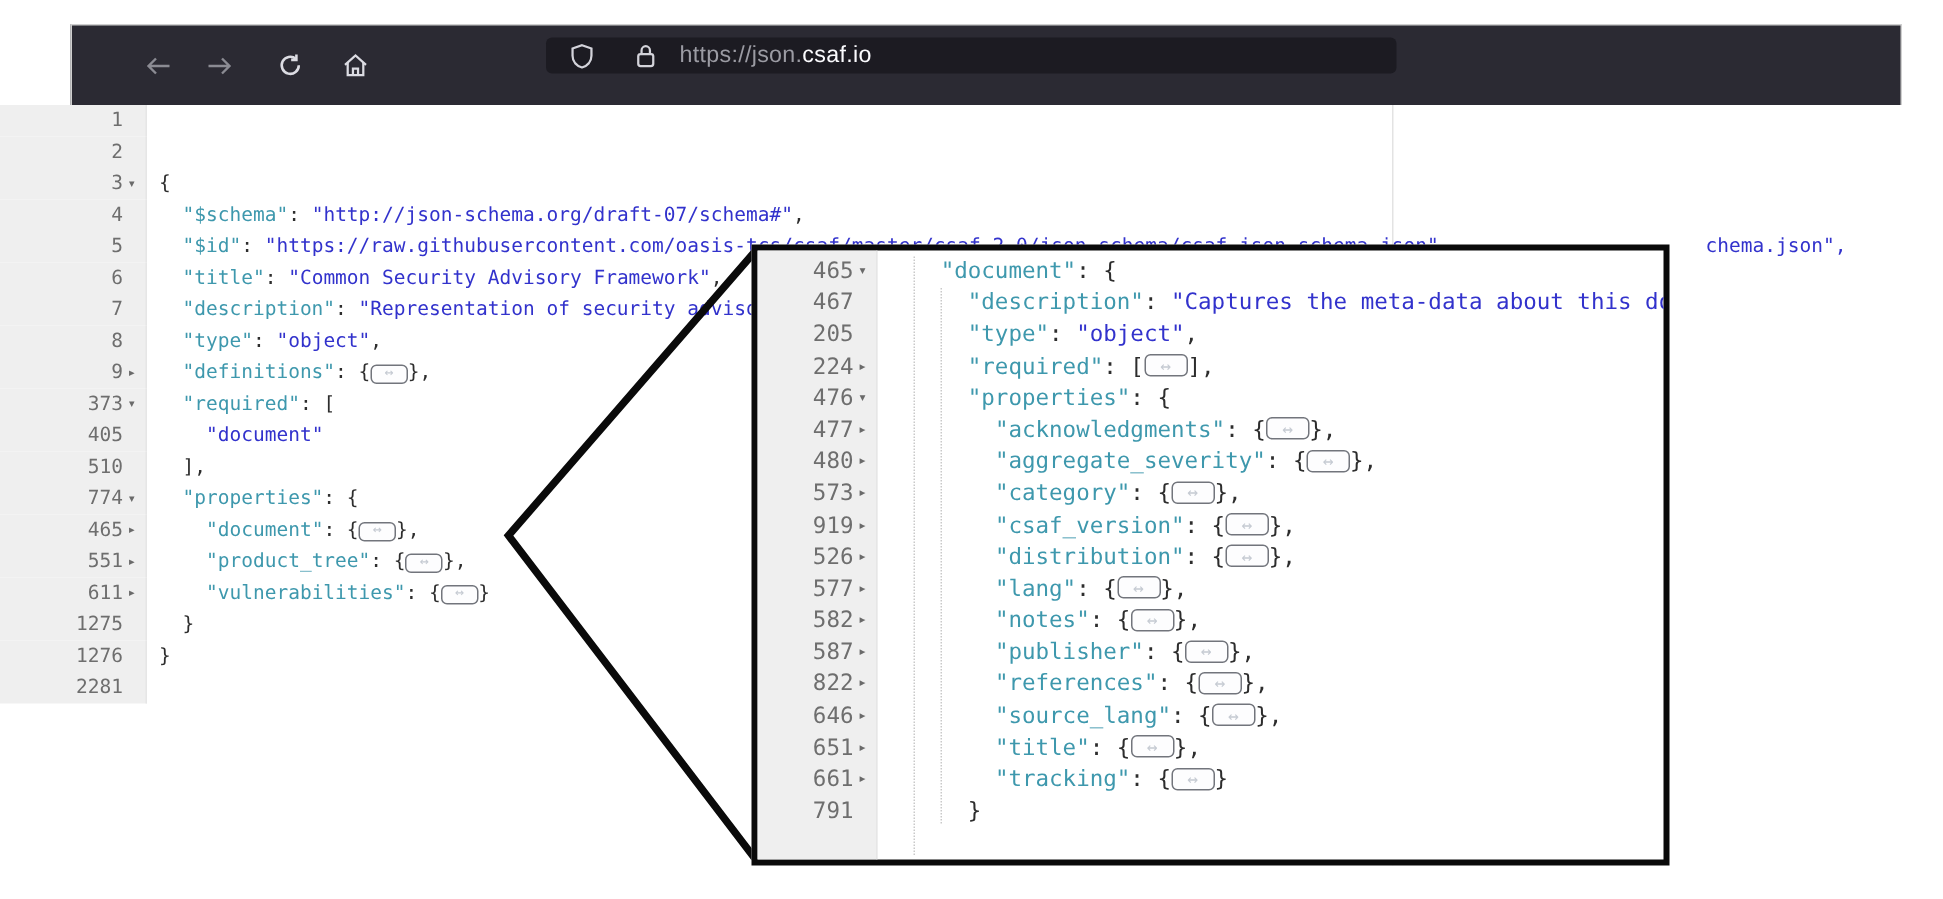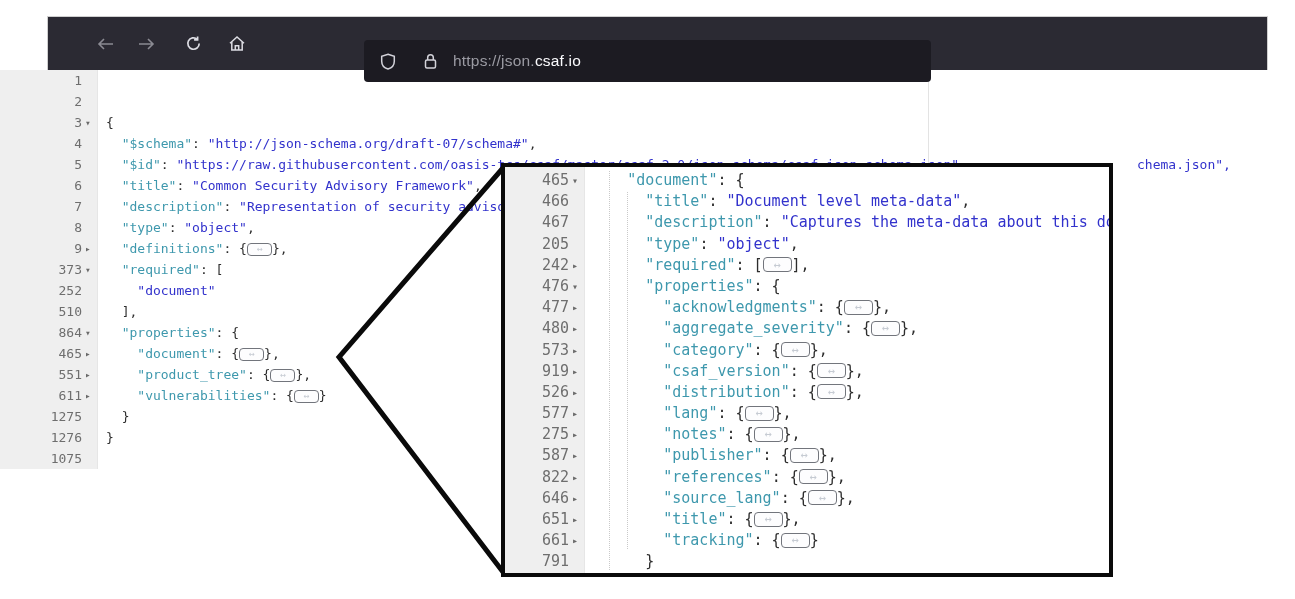--- a/index.html
+++ b/index.html
@@ -14,21 +14,21 @@
     box-sizing:border-box;z-index:3;
   }
   .nav-ico{
     position:absolute;top:50%;transform:translateY(-50%);
     width:20px;height:20px;display:flex;align-items:center;justify-content:center;
   }
   .nav-ico svg{display:block;}
   .dim{color:#8b8b93;}
   .bright{color:#dcdce3;}
   .urlbar{
-    position:absolute;left:316px;top:23px;width:567px;height:42px;
+    position:absolute;left:316px;top:8px;width:567px;height:24px;
     background:#1c1b22;border-radius:4px;display:flex;align-items:center;
   }
   .urlbar .ubico{width:18px;height:18px;display:flex;align-items:center;justify-content:center;color:#d3d3da;}
   .ub-shield{margin-left:15px;}
   .ub-lock{margin-left:24px;}
   .url-text{margin-left:14px;font-size:15.5px;letter-spacing:.2px;white-space:nowrap;}
   .url-dim{color:#9b9ba3;}
   .url-host{color:#fbfbfe;}
   
   .divider-v{
@@ -127,55 +127,54 @@
     <div class="m-row"><div class="m-gutter"><span class="m-num">1</span><span class="m-marker"></span></div><div class="m-code"></div></div>
     <div class="m-row"><div class="m-gutter"><span class="m-num">2</span><span class="m-marker"></span></div><div class="m-code"></div></div>
     <div class="m-row"><div class="m-gutter"><span class="m-num">3</span><span class="m-marker">▾</span></div><div class="m-code"><span class="t-pun">{</span></div></div>
     <div class="m-row"><div class="m-gutter"><span class="m-num">4</span><span class="m-marker"></span></div><div class="m-code"><span class="t-pun">  </span><span class="t-key">"$schema"</span><span class="t-pun">: </span><span class="t-str">"http://json-schema.org/draft-07/schema#"</span><span class="t-pun">,</span></div></div>
     <div class="m-row"><div class="m-gutter"><span class="m-num">5</span><span class="m-marker"></span></div><div class="m-code"><span class="t-pun">  </span><span class="t-key">"$id"</span><span class="t-pun">: </span><span class="t-str">"https://raw.githubusercontent.com/oasis-tcs/csaf/master/csaf_2.0/json_schema/csaf_json_schema.json"</span><span class="t-pun">,</span></div></div>
     <div class="m-row"><div class="m-gutter"><span class="m-num">6</span><span class="m-marker"></span></div><div class="m-code"><span class="t-pun">  </span><span class="t-key">"title"</span><span class="t-pun">: </span><span class="t-str">"Common Security Advisory Framework"</span><span class="t-pun">,</span></div></div>
     <div class="m-row"><div class="m-gutter"><span class="m-num">7</span><span class="m-marker"></span></div><div class="m-code"><span class="t-pun">  </span><span class="t-key">"description"</span><span class="t-pun">: </span><span class="t-str">"Representation of security advisory information as a JSON document."</span><span class="t-pun">,</span></div></div>
     <div class="m-row"><div class="m-gutter"><span class="m-num">8</span><span class="m-marker"></span></div><div class="m-code"><span class="t-pun">  </span><span class="t-key">"type"</span><span class="t-pun">: </span><span class="t-str">"object"</span><span class="t-pun">,</span></div></div>
     <div class="m-row"><div class="m-gutter"><span class="m-num">9</span><span class="m-marker">▸</span></div><div class="m-code"><span class="t-pun">  </span><span class="t-key">"definitions"</span><span class="t-pun">: {</span><span class="pill pill-m">↔</span><span class="t-pun">},</span></div></div>
     <div class="m-row"><div class="m-gutter"><span class="m-num">373</span><span class="m-marker">▾</span></div><div class="m-code"><span class="t-pun">  </span><span class="t-key">"required"</span><span class="t-pun">: [</span></div></div>
-    <div class="m-row"><div class="m-gutter"><span class="m-num">252</span><span class="m-marker"></span></div><div class="m-code"><span class="t-pun">    </span><span class="t-str">"document"</span></div></div>
+    <div class="m-row"><div class="m-gutter"><span class="m-num">405</span><span class="m-marker"></span></div><div class="m-code"><span class="t-pun">    </span><span class="t-str">"document"</span></div></div>
     <div class="m-row"><div class="m-gutter"><span class="m-num">510</span><span class="m-marker"></span></div><div class="m-code"><span class="t-pun">  ],</span></div></div>
-    <div class="m-row"><div class="m-gutter"><span class="m-num">864</span><span class="m-marker">▾</span></div><div class="m-code"><span class="t-pun">  </span><span class="t-key">"properties"</span><span class="t-pun">: {</span></div></div>
+    <div class="m-row"><div class="m-gutter"><span class="m-num">774</span><span class="m-marker">▾</span></div><div class="m-code"><span class="t-pun">  </span><span class="t-key">"properties"</span><span class="t-pun">: {</span></div></div>
     <div class="m-row"><div class="m-gutter"><span class="m-num">465</span><span class="m-marker">▸</span></div><div class="m-code"><span class="t-pun">    </span><span class="t-key">"document"</span><span class="t-pun">: {</span><span class="pill pill-m">↔</span><span class="t-pun">},</span></div></div>
     <div class="m-row"><div class="m-gutter"><span class="m-num">551</span><span class="m-marker">▸</span></div><div class="m-code"><span class="t-pun">    </span><span class="t-key">"product_tree"</span><span class="t-pun">: {</span><span class="pill pill-m">↔</span><span class="t-pun">},</span></div></div>
     <div class="m-row"><div class="m-gutter"><span class="m-num">611</span><span class="m-marker">▸</span></div><div class="m-code"><span class="t-pun">    </span><span class="t-key">"vulnerabilities"</span><span class="t-pun">: {</span><span class="pill pill-m">↔</span><span class="t-pun">}</span></div></div>
     <div class="m-row"><div class="m-gutter"><span class="m-num">1275</span><span class="m-marker"></span></div><div class="m-code"><span class="t-pun">  }</span></div></div>
     <div class="m-row"><div class="m-gutter"><span class="m-num">1276</span><span class="m-marker"></span></div><div class="m-code"><span class="t-pun">}</span></div></div>
-    <div class="m-row"><div class="m-gutter"><span class="m-num">1075</span><span class="m-marker"></span></div><div class="m-code"></div></div>
+    <div class="m-row"><div class="m-gutter"><span class="m-num">2281</span><span class="m-marker"></span></div><div class="m-code"></div></div>
   </div>
 
 <span class="line5-tail">chema.json",</span>
 
 <svg id="callout-svg">
   <polyline points="503,168 339,357 503,572" fill="none" stroke="#0a0a0a" stroke-width="5"></polyline>
 </svg>
 
 <div id="inset">
   <div class="inset-gutter-bg"></div>
   <div class="indent-guide" id="guide-1"></div>
   <div class="indent-guide" id="guide-2"></div>
   <div id="inset-lines">
       <div class="i-row"><div class="i-gutter"><span class="i-num">465</span><span class="i-marker">▾</span></div><div class="i-code"><span class="t-pun">    </span><span class="t-key">"document"</span><span class="t-pun">: {</span></div></div>
-      <div class="i-row"><div class="i-gutter"><span class="i-num">466</span><span class="i-marker"></span></div><div class="i-code"><span class="t-pun">      </span><span class="t-key">"title"</span><span class="t-pun">: </span><span class="t-str">"Document level meta-data"</span><span class="t-pun">,</span></div></div>
       <div class="i-row"><div class="i-gutter"><span class="i-num">467</span><span class="i-marker"></span></div><div class="i-code"><span class="t-pun">      </span><span class="t-key">"description"</span><span class="t-pun">: </span><span class="t-str">"Captures the meta-data about this document describing the CSAF document."</span></div></div>
       <div class="i-row"><div class="i-gutter"><span class="i-num">205</span><span class="i-marker"></span></div><div class="i-code"><span class="t-pun">      </span><span class="t-key">"type"</span><span class="t-pun">: </span><span class="t-str">"object"</span><span class="t-pun">,</span></div></div>
-      <div class="i-row"><div class="i-gutter"><span class="i-num">242</span><span class="i-marker">▸</span></div><div class="i-code"><span class="t-pun">      </span><span class="t-key">"required"</span><span class="t-pun">: [</span><span class="pill pill-i">↔</span><span class="t-pun">],</span></div></div>
+      <div class="i-row"><div class="i-gutter"><span class="i-num">224</span><span class="i-marker">▸</span></div><div class="i-code"><span class="t-pun">      </span><span class="t-key">"required"</span><span class="t-pun">: [</span><span class="pill pill-i">↔</span><span class="t-pun">],</span></div></div>
       <div class="i-row"><div class="i-gutter"><span class="i-num">476</span><span class="i-marker">▾</span></div><div class="i-code"><span class="t-pun">      </span><span class="t-key">"properties"</span><span class="t-pun">: {</span></div></div>
       <div class="i-row"><div class="i-gutter"><span class="i-num">477</span><span class="i-marker">▸</span></div><div class="i-code"><span class="t-pun">        </span><span class="t-key">"acknowledgments"</span><span class="t-pun">: {</span><span class="pill pill-i">↔</span><span class="t-pun">},</span></div></div>
       <div class="i-row"><div class="i-gutter"><span class="i-num">480</span><span class="i-marker">▸</span></div><div class="i-code"><span class="t-pun">        </span><span class="t-key">"aggregate_severity"</span><span class="t-pun">: {</span><span class="pill pill-i">↔</span><span class="t-pun">},</span></div></div>
       <div class="i-row"><div class="i-gutter"><span class="i-num">573</span><span class="i-marker">▸</span></div><div class="i-code"><span class="t-pun">        </span><span class="t-key">"category"</span><span class="t-pun">: {</span><span class="pill pill-i">↔</span><span class="t-pun">},</span></div></div>
       <div class="i-row"><div class="i-gutter"><span class="i-num">919</span><span class="i-marker">▸</span></div><div class="i-code"><span class="t-pun">        </span><span class="t-key">"csaf_version"</span><span class="t-pun">: {</span><span class="pill pill-i">↔</span><span class="t-pun">},</span></div></div>
       <div class="i-row"><div class="i-gutter"><span class="i-num">526</span><span class="i-marker">▸</span></div><div class="i-code"><span class="t-pun">        </span><span class="t-key">"distribution"</span><span class="t-pun">: {</span><span class="pill pill-i">↔</span><span class="t-pun">},</span></div></div>
       <div class="i-row"><div class="i-gutter"><span class="i-num">577</span><span class="i-marker">▸</span></div><div class="i-code"><span class="t-pun">        </span><span class="t-key">"lang"</span><span class="t-pun">: {</span><span class="pill pill-i">↔</span><span class="t-pun">},</span></div></div>
-      <div class="i-row"><div class="i-gutter"><span class="i-num">275</span><span class="i-marker">▸</span></div><div class="i-code"><span class="t-pun">        </span><span class="t-key">"notes"</span><span class="t-pun">: {</span><span class="pill pill-i">↔</span><span class="t-pun">},</span></div></div>
+      <div class="i-row"><div class="i-gutter"><span class="i-num">582</span><span class="i-marker">▸</span></div><div class="i-code"><span class="t-pun">        </span><span class="t-key">"notes"</span><span class="t-pun">: {</span><span class="pill pill-i">↔</span><span class="t-pun">},</span></div></div>
       <div class="i-row"><div class="i-gutter"><span class="i-num">587</span><span class="i-marker">▸</span></div><div class="i-code"><span class="t-pun">        </span><span class="t-key">"publisher"</span><span class="t-pun">: {</span><span class="pill pill-i">↔</span><span class="t-pun">},</span></div></div>
       <div class="i-row"><div class="i-gutter"><span class="i-num">822</span><span class="i-marker">▸</span></div><div class="i-code"><span class="t-pun">        </span><span class="t-key">"references"</span><span class="t-pun">: {</span><span class="pill pill-i">↔</span><span class="t-pun">},</span></div></div>
       <div class="i-row"><div class="i-gutter"><span class="i-num">646</span><span class="i-marker">▸</span></div><div class="i-code"><span class="t-pun">        </span><span class="t-key">"source_lang"</span><span class="t-pun">: {</span><span class="pill pill-i">↔</span><span class="t-pun">},</span></div></div>
       <div class="i-row"><div class="i-gutter"><span class="i-num">651</span><span class="i-marker">▸</span></div><div class="i-code"><span class="t-pun">        </span><span class="t-key">"title"</span><span class="t-pun">: {</span><span class="pill pill-i">↔</span><span class="t-pun">},</span></div></div>
       <div class="i-row"><div class="i-gutter"><span class="i-num">661</span><span class="i-marker">▸</span></div><div class="i-code"><span class="t-pun">        </span><span class="t-key">"tracking"</span><span class="t-pun">: {</span><span class="pill pill-i">↔</span><span class="t-pun">}</span></div></div>
       <div class="i-row"><div class="i-gutter"><span class="i-num">791</span><span class="i-marker"></span></div><div class="i-code"><span class="t-pun">      }</span></div></div>
     </div>
 </div>
 
 </body></html>

